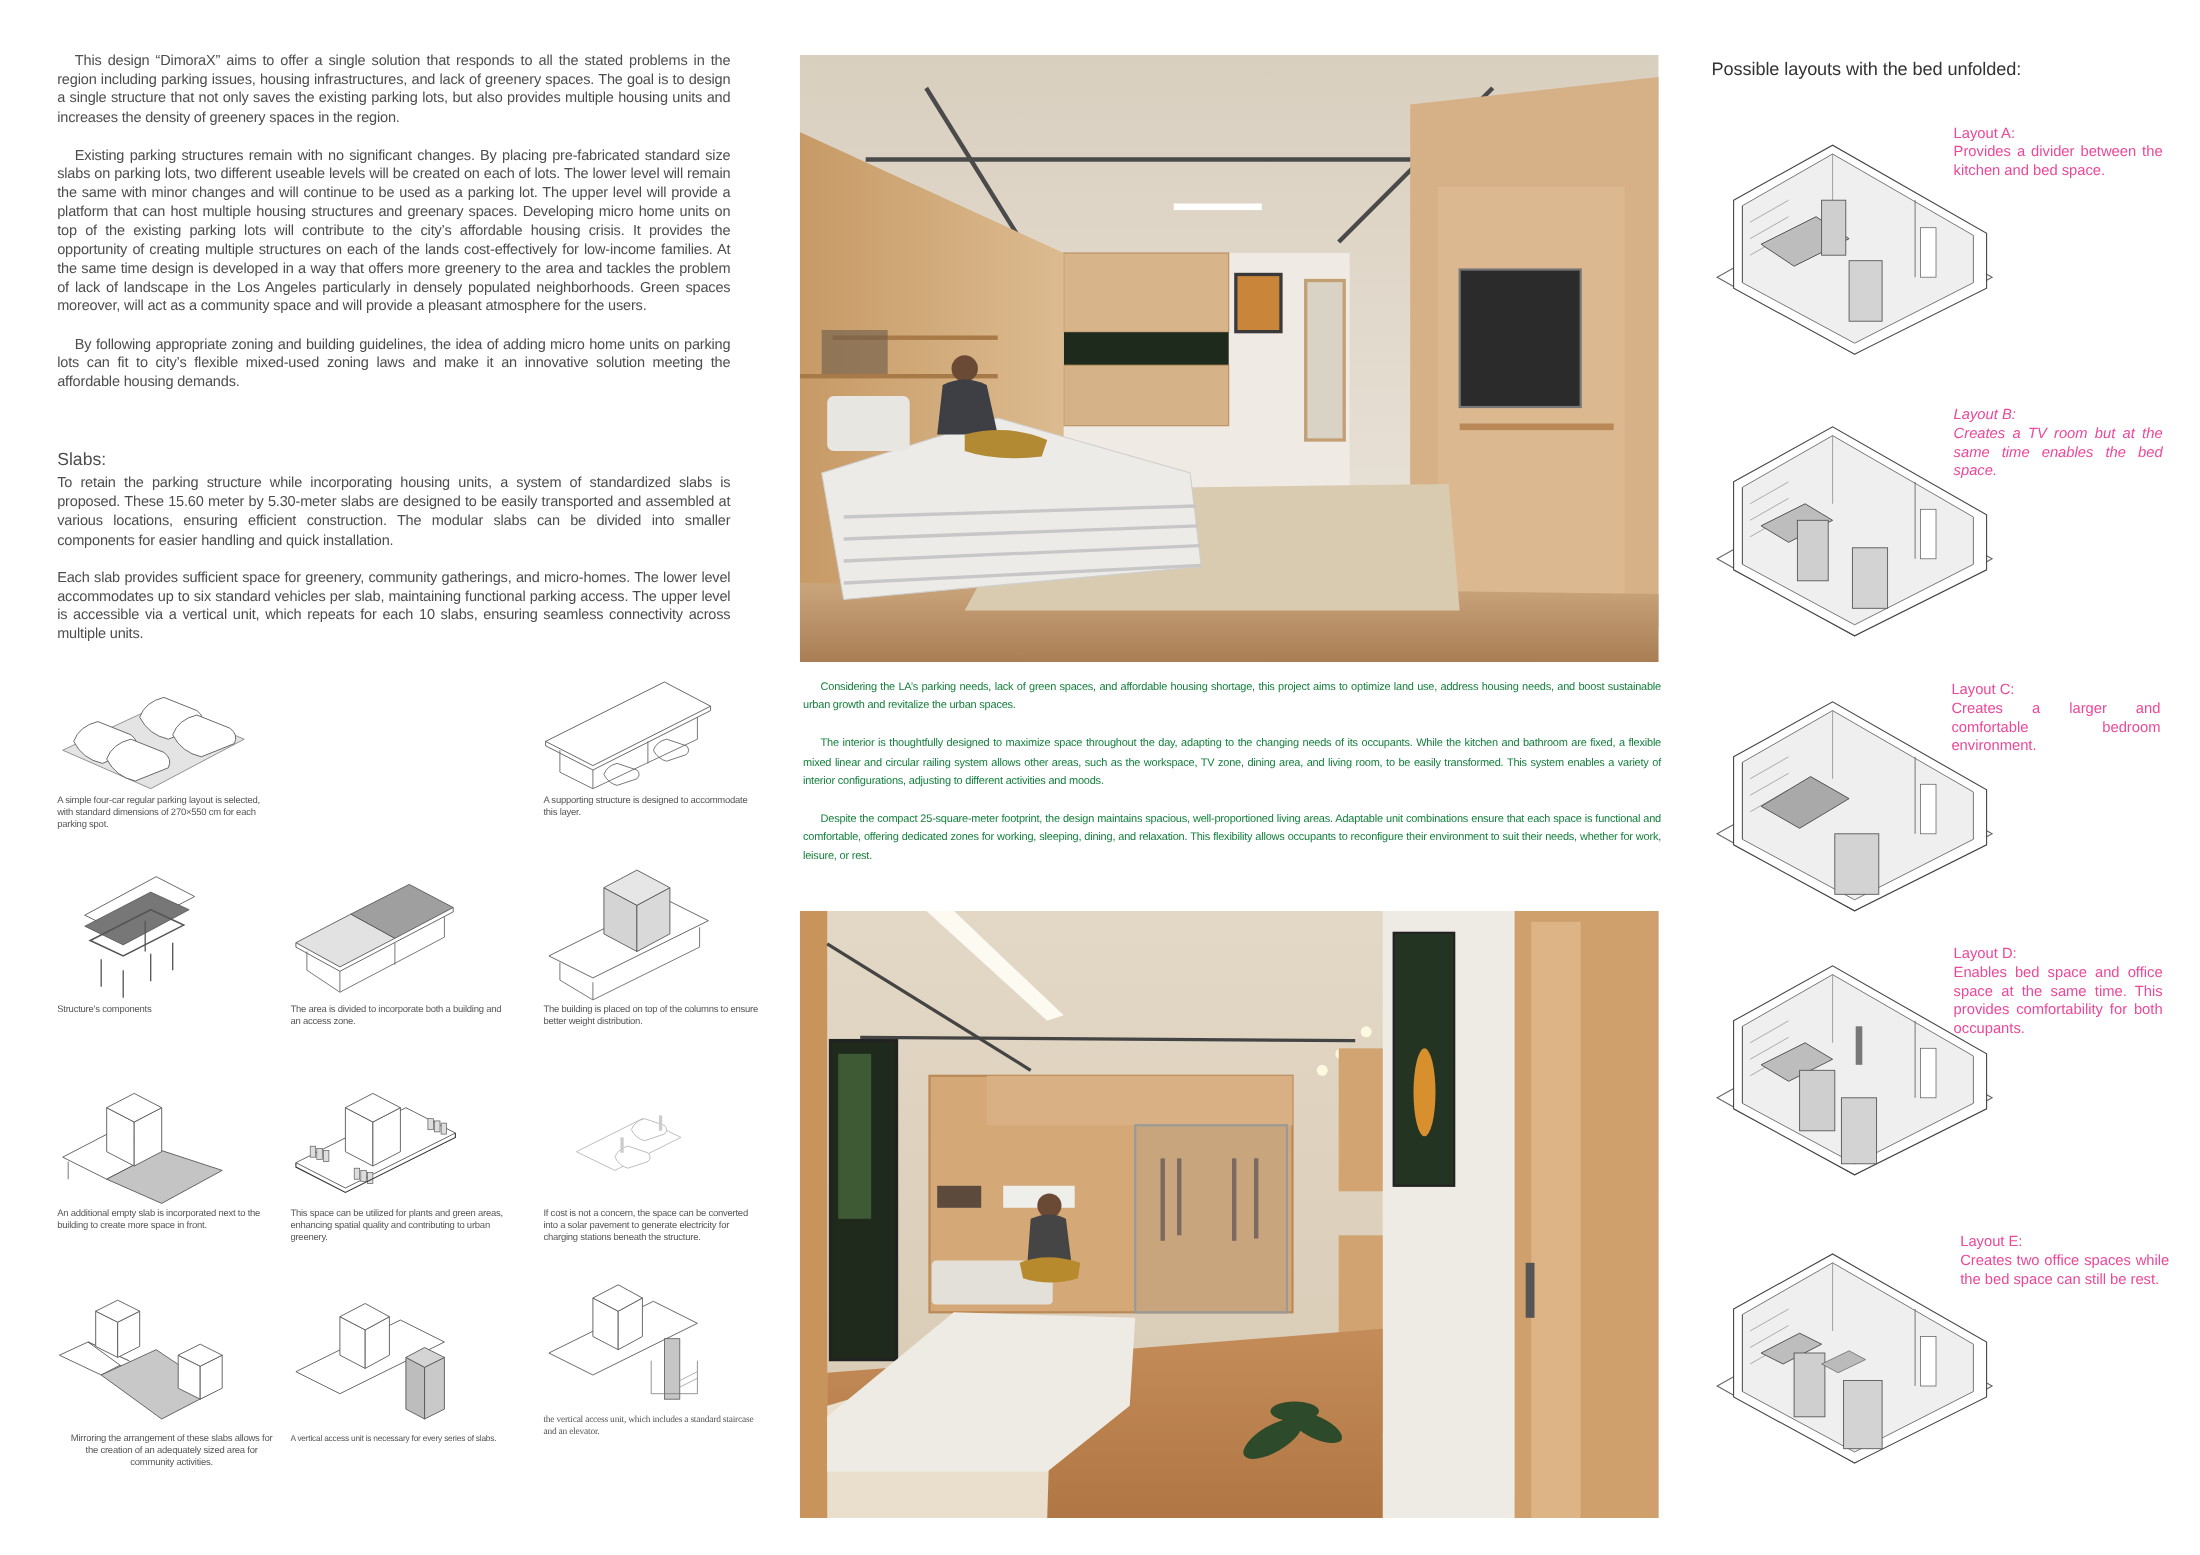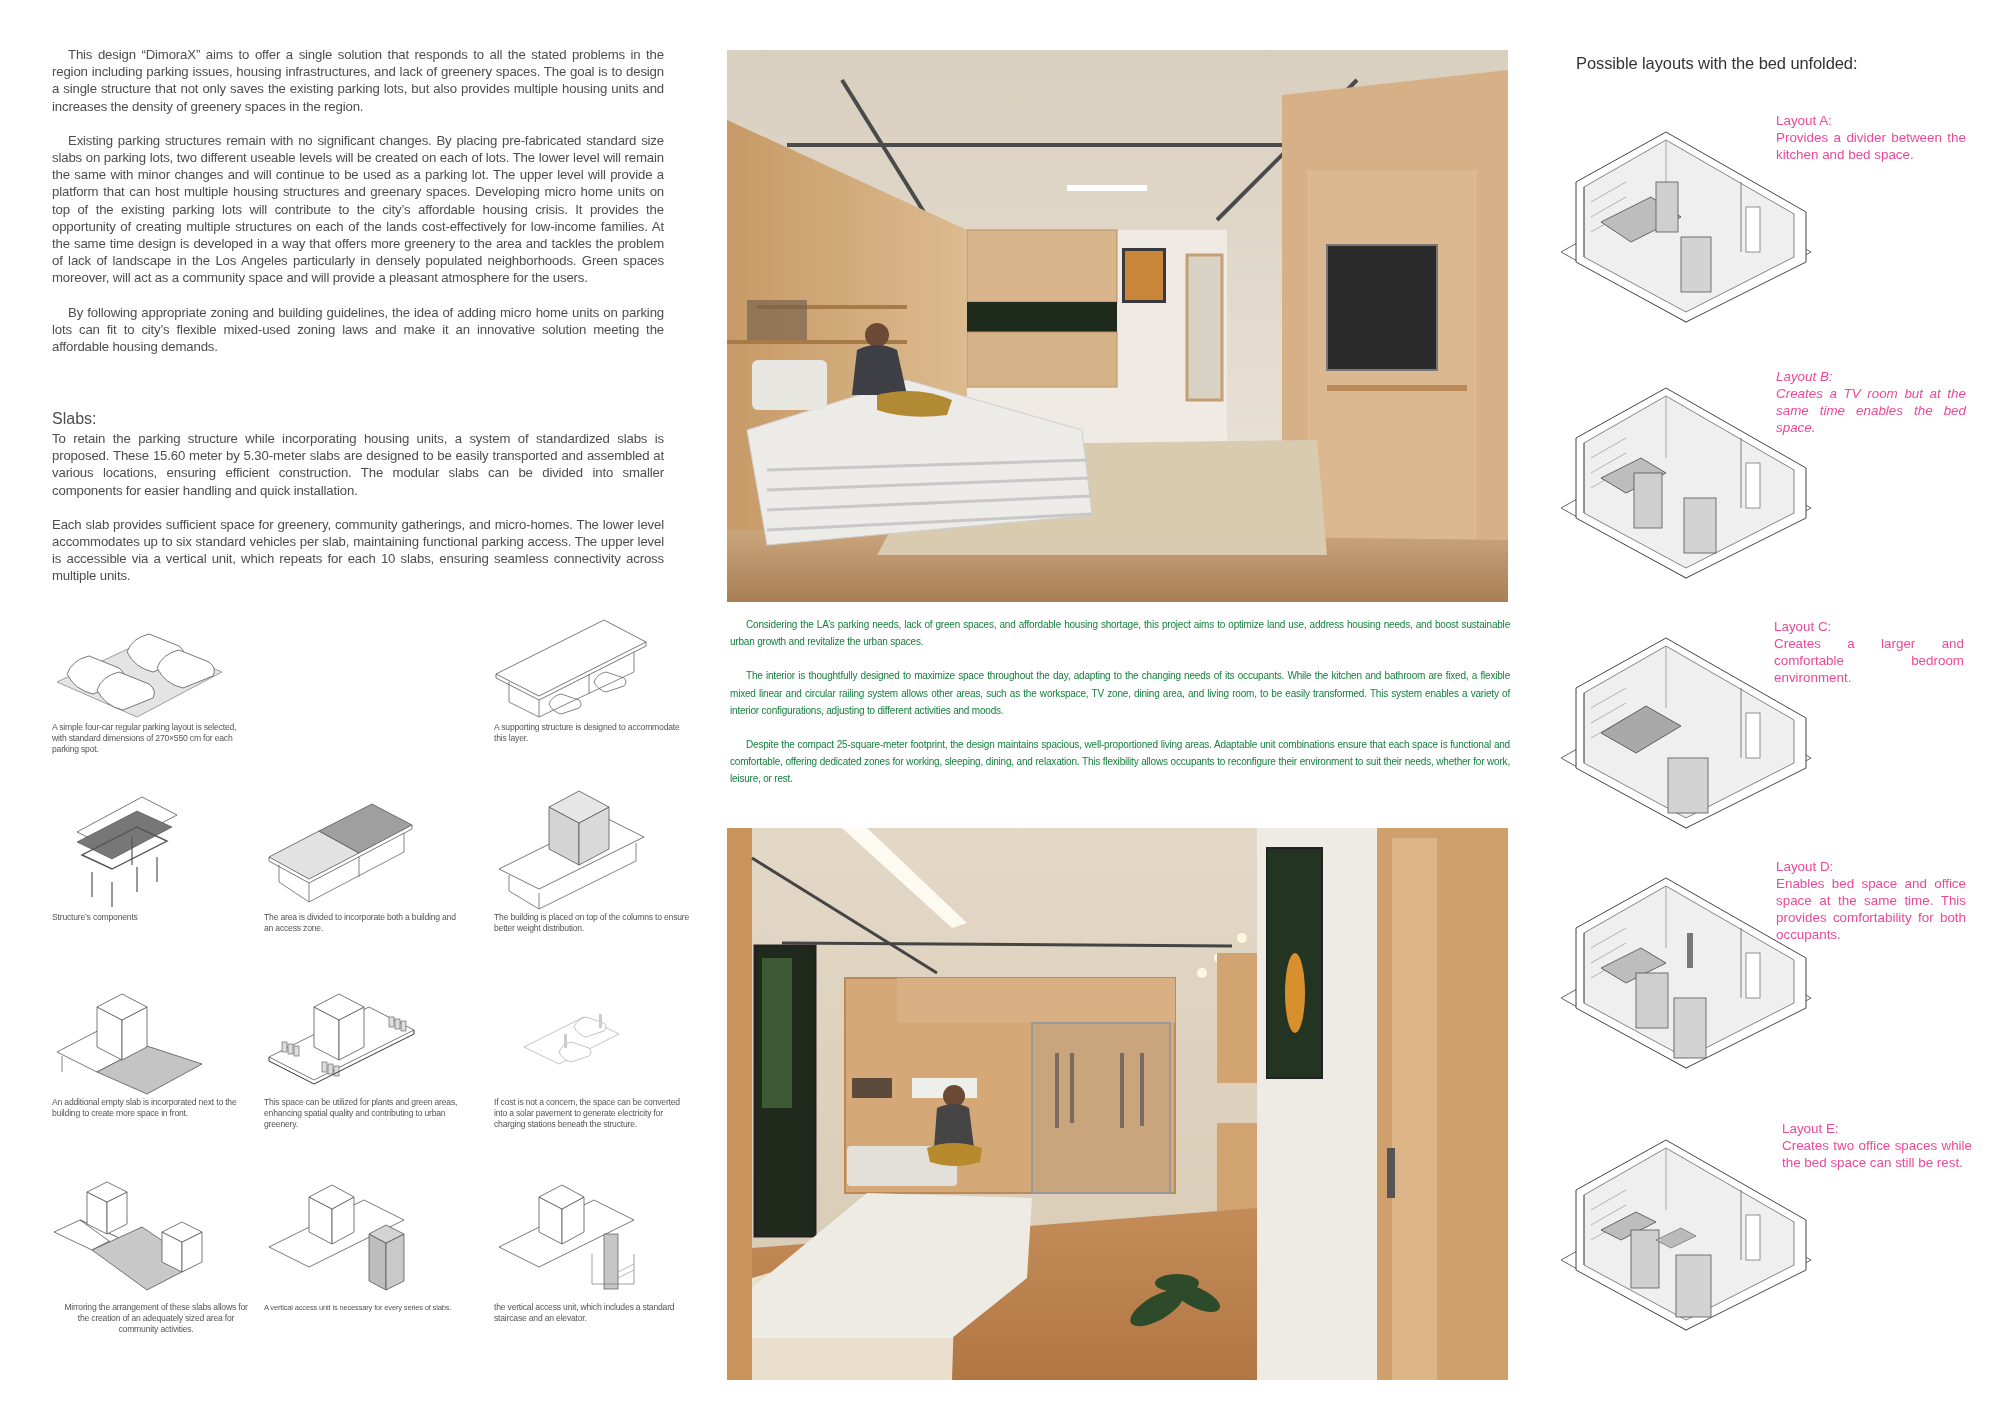--- a/index.html
+++ b/index.html
@@ -26,21 +26,21 @@
   .render-top { left: 727px; top: 50px; width: 781px; height: 552px; }
   .render-bottom { left: 727px; top: 828px; width: 781px; height: 552px; }
   .mid-text { position: absolute; left: 730px; top: 616px; width: 780px; }
   .mid-text p {
     font-size: 10px; line-height: 17.2px; text-align: justify; text-indent: 16px;
     margin-bottom: 17px; letter-spacing: -0.2px; color: #15803d;
   }
 
   
   .right-col { position: absolute; left: 1556px; top: 54px; width: 420px; }
-  .right-col h2 { font-size: 16.5px; font-weight: normal; color: #333; letter-spacing: -0.1px; margin-left: 20px; }
+  .right-col h2 { font-size: 16.5px; font-weight: normal; color: #333; letter-spacing: -0.1px; }
   .layout-card { position: absolute; left: 1556px; width: 420px; height: 240px; }
   .layout-card svg { position: absolute; left: 0; top: 0; }
   .layout-card .txt { position: absolute; left: 214px; top: 0; width: 190px; font-size: 13.4px; line-height: 17px; color: #ec4899; }
   .layout-card .txt .desc { text-align: justify; }
 </style>
 </head>
 <body>
 
 <section class="left-col intro">
   <p>This design “DimoraX” aims to offer a single solution that responds to all the stated problems in the region including parking issues, housing infrastructures, and lack of greenery spaces. The goal is to design a single structure that not only saves the existing parking lots, but also provides multiple housing units and increases the density of greenery spaces in the region.</p>
@@ -198,21 +198,21 @@
       <polygon points="5,75 45,95 140,48 100,28" fill="#fff" stroke="#555" stroke-width="0.8"></polygon>
       <polygon points="45,25 68,37 68,72 45,60" fill="#fff" stroke="#555" stroke-width="0.8"></polygon>
       <polygon points="68,37 90,25 90,60 68,72" fill="#fff" stroke="#555" stroke-width="0.8"></polygon>
       <polygon points="45,25 68,13 90,25 68,37" fill="#fff" stroke="#555" stroke-width="0.8"></polygon>
       <polygon points="105,62 122,71 122,118 105,109" fill="#bdbdbd" stroke="#555" stroke-width="0.8"></polygon>
       <polygon points="122,71 140,62 140,109 122,118" fill="#c9c9c9" stroke="#555" stroke-width="0.8"></polygon>
       <polygon points="105,62 122,53 140,62 122,71" fill="#d4d4d4" stroke="#555" stroke-width="0.8"></polygon>
     </svg>
     <div class="cap" style="font-size:7.6px;">A vertical access unit is necessary for every series of slabs.</div>
   </div>
-  <div class="diag" style="left:442px;top:560px;">
+  <div class="diag" style="left:442px;top:543px;font-family:Liberation Serif, serif;">
     <svg width="190" height="130" viewBox="0 0 190 130">
       <polygon points="5,75 45,95 140,48 100,28" fill="#fff" stroke="#555" stroke-width="0.8"></polygon>
       <polygon points="45,25 68,37 68,72 45,60" fill="#fff" stroke="#555" stroke-width="0.8"></polygon>
       <polygon points="68,37 90,25 90,60 68,72" fill="#fff" stroke="#555" stroke-width="0.8"></polygon>
       <polygon points="45,25 68,13 90,25 68,37" fill="#fff" stroke="#555" stroke-width="0.8"></polygon>
       <rect x="110" y="62" width="14" height="55" fill="#c6c6c6" stroke="#555" stroke-width="0.7"></rect>
       <polyline points="98,82 98,112 140,112 140,82" fill="none" stroke="#777" stroke-width="0.7"></polyline>
       <g stroke="#888" stroke-width="0.6">
           <line x1="124" y1="100" x2="140" y2="92"></line>
           <line x1="124" y1="106" x2="140" y2="98"></line>

